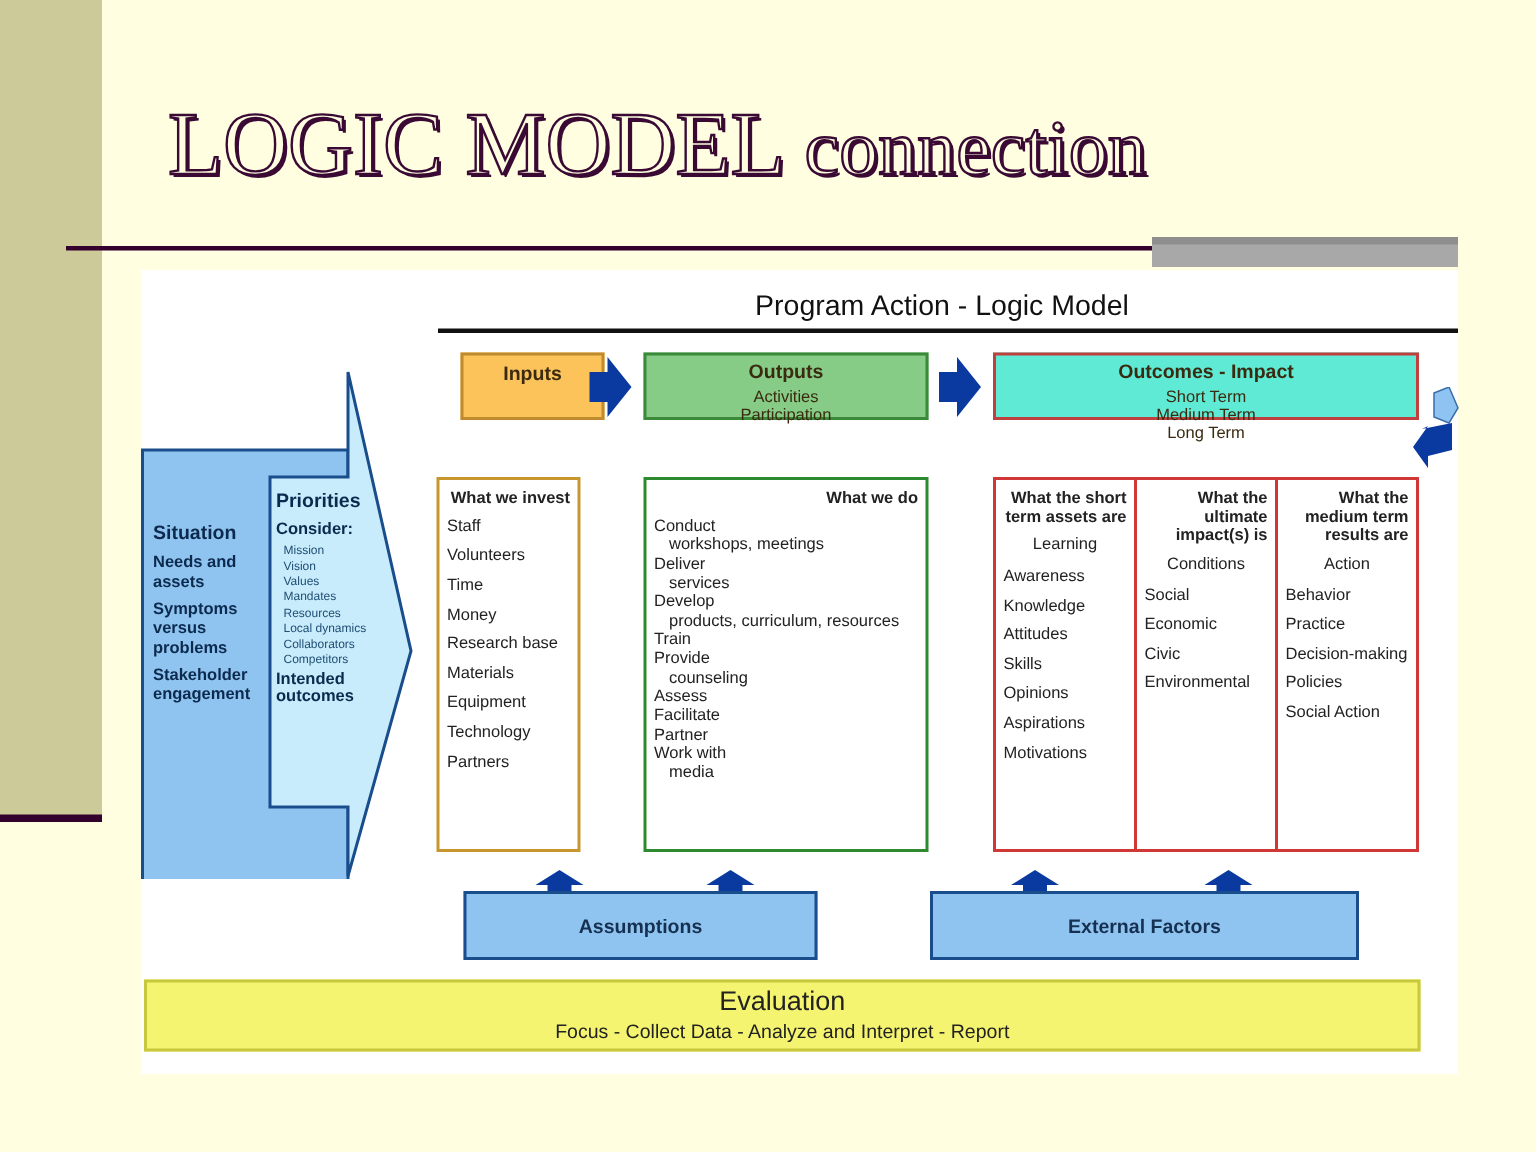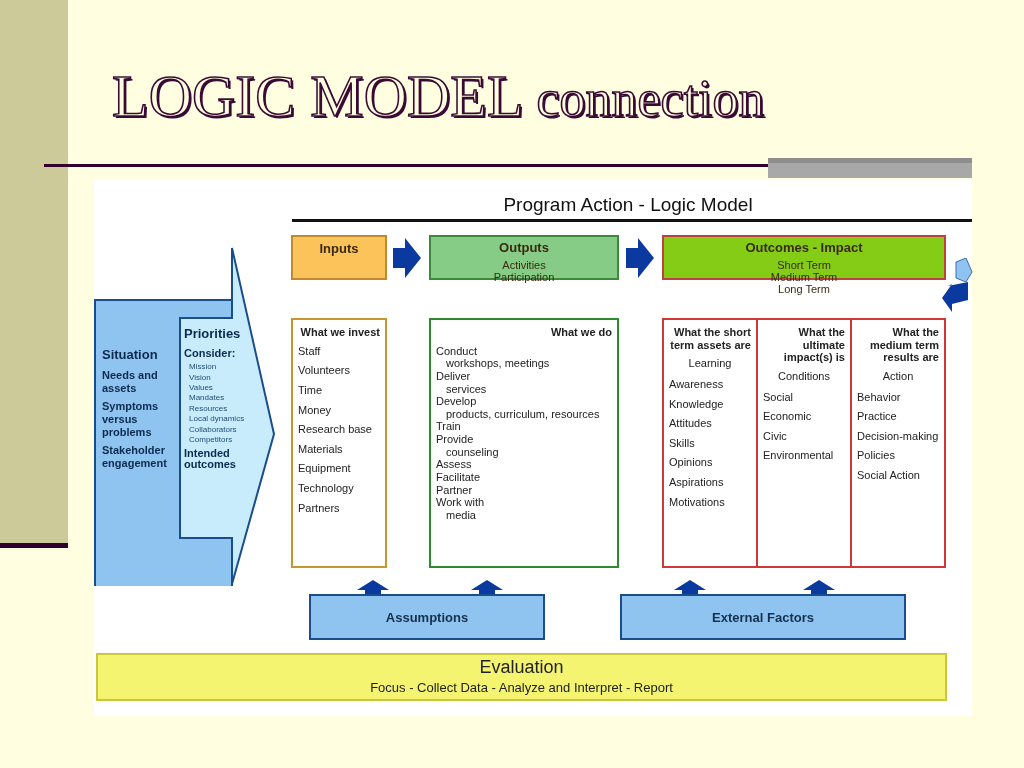--- a/index.html
+++ b/index.html
@@ -11,23 +11,23 @@
   .title .lower { font-size:52px; }
   .title-rule { position:absolute; left:44px; top:164px; width:928px; height:3px; background:#33002e; }
   .gray-bar { position:absolute; left:768px; top:158px; width:204px; height:20px; background:#a8a8a8; border-top:5px solid #8e8e8e; box-sizing:border-box; }
 
   .canvas { position:absolute; left:94px; top:180px; width:878px; height:536px; background:#ffffff; }
   .abs { position:absolute; }
   .pa-title { left:0; width:878px; top:14px; text-align:center; font-size:19px; color:#111; padding-left:190px; box-sizing:border-box; }
   .pa-rule { left:198px; top:39px; width:680px; height:3px; background:#111; }
 
   .hdr { position:absolute; box-sizing:border-box; text-align:center; color:#3a2a10; font-weight:bold; }
-  .hdr-inputs { left:197px; top:55px; width:96px; height:45px; background:#fbc35a; border:2px solid #c08a2e; font-size:13px; padding-top:4px; }
+  .hdr-inputs { left:213px; top:55px; width:96px; height:45px; background:#fbc35a; border:2px solid #c08a2e; font-size:13px; padding-top:4px; }
   .hdr-outputs { left:335px; top:55px; width:190px; height:45px; background:#86cc86; border:2px solid #3a8a3a; font-size:13px; padding-top:3px; }
-  .hdr-outcomes { left:568px; top:55px; width:284px; height:45px; background:#84cc16; border:2px solid #c04040; font-size:13px; padding-top:3px; }
+  .hdr-outcomes { left:568px; top:55px; width:284px; height:45px; background:#5eead4; border:2px solid #c04040; font-size:13px; padding-top:3px; }
   .hdr .sub { display:flex; justify-content:center; font-size:11px; font-weight:normal; margin-top:4px; padding:0 12px;flex-direction:column; }
 
   .col { position:absolute; box-sizing:border-box; background:#fff; font-size:11px; color:#222; line-height:1.15; }
   .col-inputs { left:197px; top:138px; width:96px; height:250px; border:2px solid #c8962e; padding:6px 5px; }
   .col-outputs { left:335px; top:138px; width:190px; height:250px; border:2px solid #2e8a2e; display:flex; }
   .col-outcomes { left:568px; top:138px; width:284px; height:250px; border:2px solid #d03838; display:flex; }
   .sub-col { flex:1; padding:6px 5px; box-sizing:border-box; }
   .col-outputs .sub-col + .sub-col { border-left:2px solid #2e8a2e; }
   .col-outcomes .sub-col + .sub-col { border-left:2px solid #d03838; }
   .col-head { font-weight:bold; margin-bottom:6px; font-size:11px;text-align:right; }

